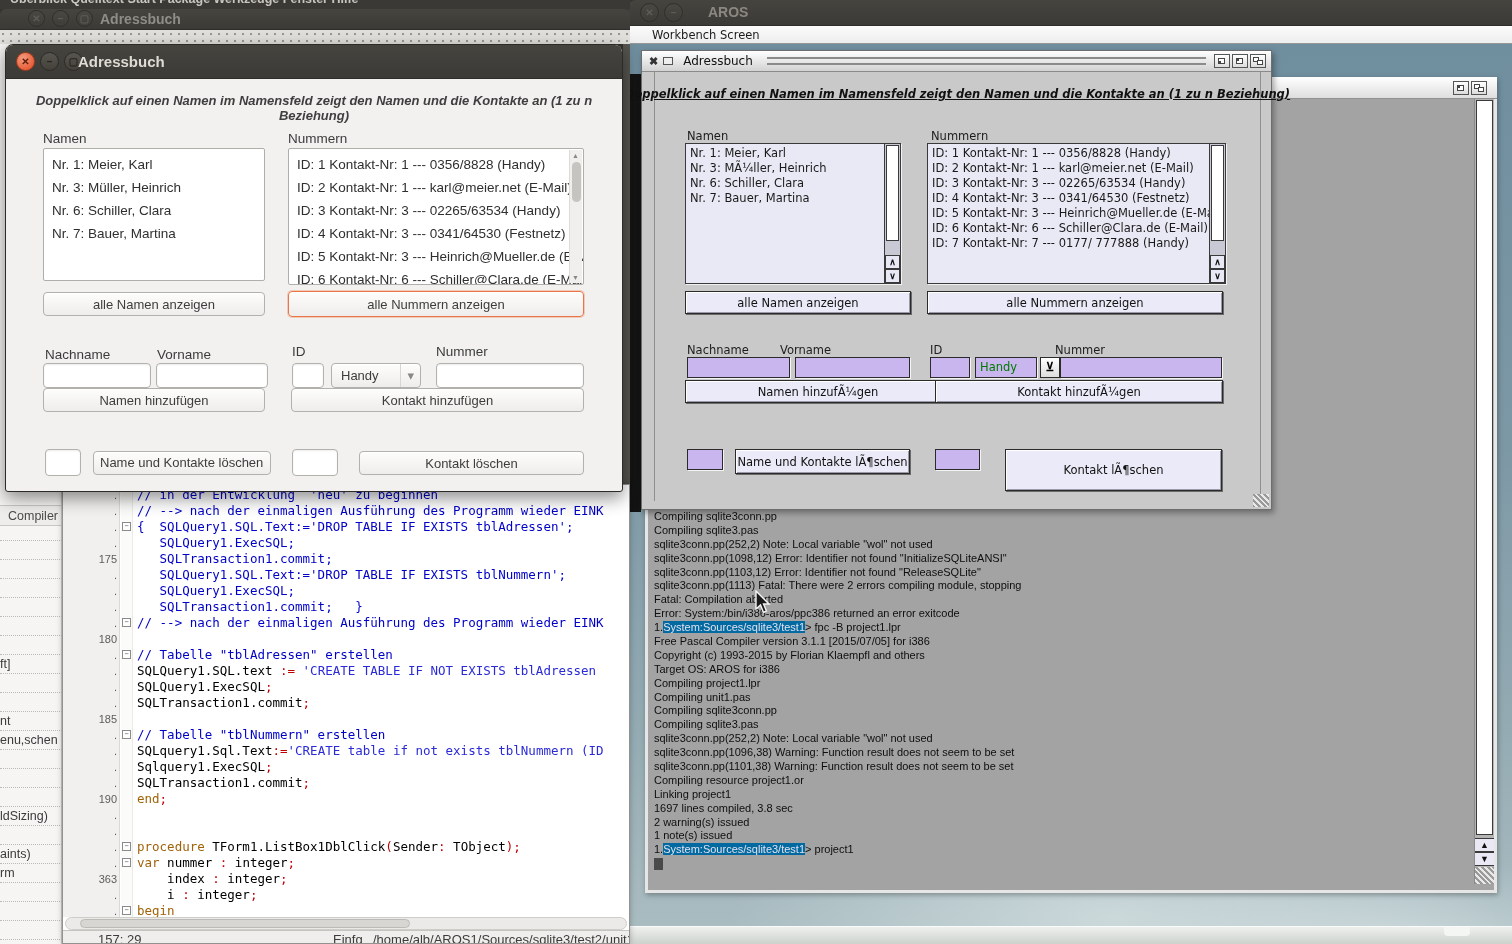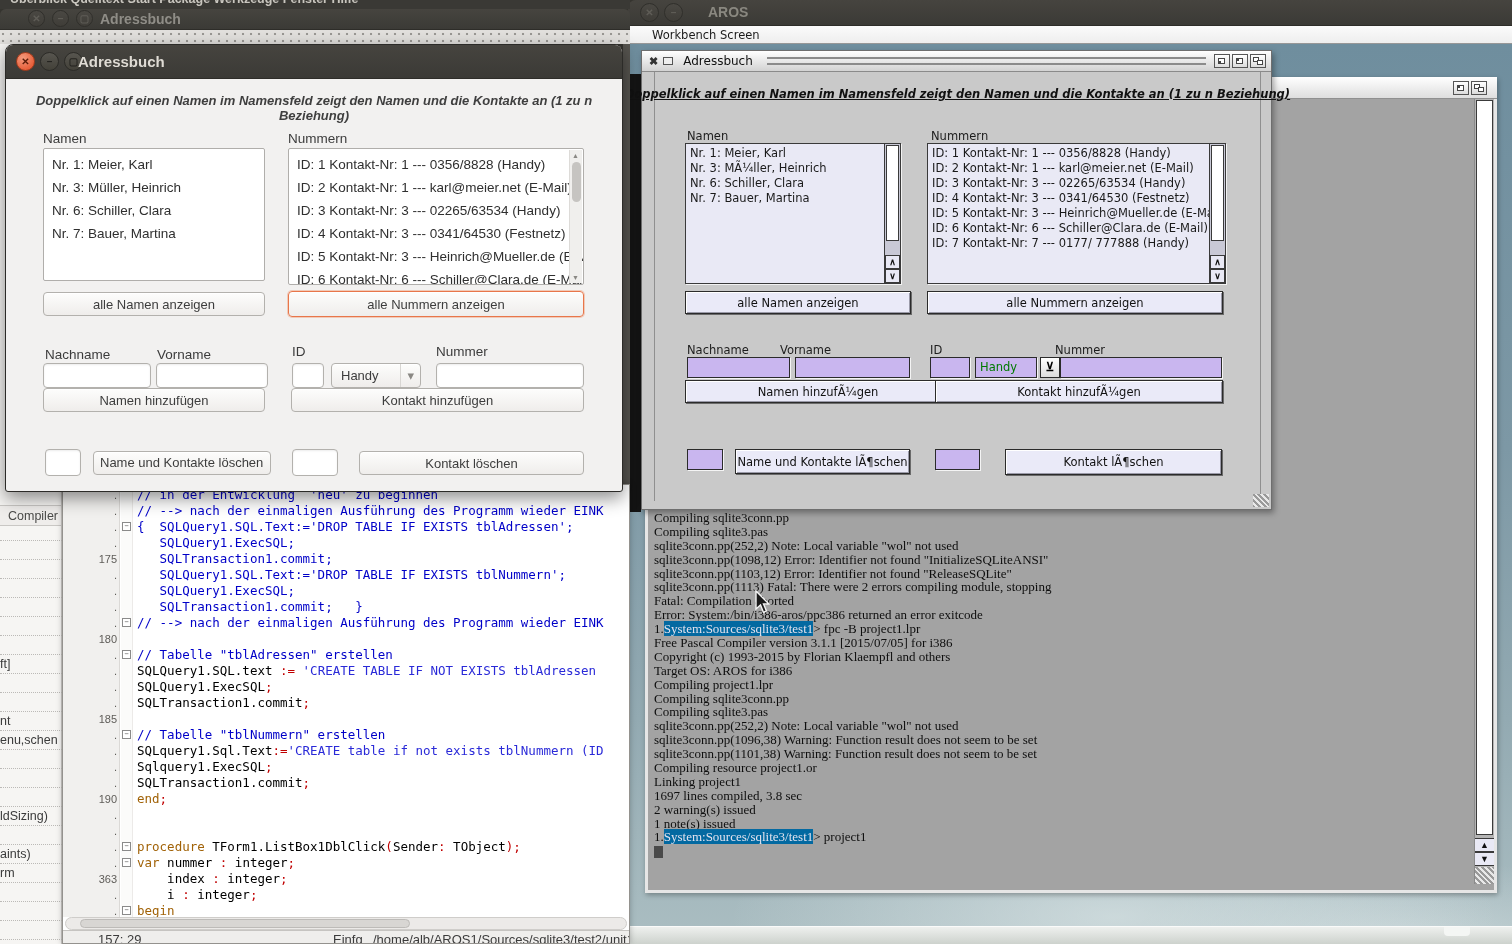--- a/index.html
+++ b/index.html
@@ -49,21 +49,21 @@
   .ar-item{height:15px;line-height:15px;padding-left:4px;font-size:11.5px;color:#1a1a1a;font-family:"DejaVu Sans",sans-serif;white-space:nowrap}
   .ar-scrollcol{width:16px;border-left:1px solid #3a3a3a;position:relative;background:#c9c9d6}
   .ar-thumb{position:absolute;left:1px;right:1px;top:1px;background:#fff;border:1px solid #3a3a3a}
   .ar-sq{position:absolute;left:0;right:0;height:14px;border:1px solid #3a3a3a;background:#e9e9f5;font-size:9px;line-height:12px;text-align:center;font-weight:bold;color:#111}
   .hatch{background:repeating-linear-gradient(45deg,#9a9a9a 0 2px,#e8e8e8 2px 4px)}
 
   
   #console-win{left:645px;top:77px;width:852px;height:816px;background:#a3a3a3;border:3px solid #e6e6e6;border-top:none;box-shadow:1px 2px 5px rgba(0,0,0,.3)}
   #con-title{position:absolute;left:-3px;top:0;width:852px;height:22px;background:linear-gradient(#ffffff,#dedede);border-bottom:1px solid #909090;display:flex;justify-content:flex-end;align-items:center;padding-right:8px}
   #con-body{position:absolute;left:3px;top:22px;right:20px;bottom:6px;overflow:hidden}
-  .con-line{height:13.9px;white-space:pre;font-family:Liberation Serif, serif;font-size:13px;color:#0e0e0e}
+  .con-line{height:13.9px;white-space:pre;font-family:Liberation Sans, sans-serif;font-size:11px;color:#0e0e0e}
   .con-line .sel{background:#0369a1;color:#e2e2ee}
   .con-cursor{display:inline-block;width:9px;height:12px;background:#4a4a4a;vertical-align:middle}
   #con-scroll{position:absolute;right:0;top:22px;bottom:6px;width:20px;border-left:1px solid #8a8a8a;background:#b5b5b5}
 
   
   #editor-win{left:62px;top:484px;width:568px;height:460px;background:#fff;border:1px solid #94928e;box-shadow:0 0 6px rgba(0,0,0,.25)}
   #gut-bg{position:absolute;left:0;top:0;bottom:26px;width:57px;background:#f1f0ee;border-right:1px solid #dbd9d6}
   #minigut{position:absolute;left:0;top:0;bottom:26px;width:21px;background:#edecea;border-right:1px solid #dedcd9}
   #fold-bg{position:absolute;left:58px;top:0;bottom:26px;width:12px;background:#fbfbfa;border-right:1px solid #eceae8}
   #code-lines{position:absolute;left:0;top:2px;right:0}
@@ -123,20 +123,21 @@
         <div class="con-line">sqlite3conn.pp(1098,12) Error: Identifier not found "InitializeSQLiteANSI"</div>
         <div class="con-line">sqlite3conn.pp(1103,12) Error: Identifier not found "ReleaseSQLite"</div>
         <div class="con-line">sqlite3conn.pp(1113) Fatal: There were 2 errors compiling module, stopping</div>
         <div class="con-line">Fatal: Compilation aborted</div>
         <div class="con-line">Error: System:/bin/i386-aros/ppc386 returned an error exitcode</div>
         <div class="con-line"><span>1.</span><span class="sel">System:Sources/sqlite3/test1</span><span>&gt; fpc -B project1.lpr</span></div>
         <div class="con-line">Free Pascal Compiler version 3.1.1 [2015/07/05] for i386</div>
         <div class="con-line">Copyright (c) 1993-2015 by Florian Klaempfl and others</div>
         <div class="con-line">Target OS: AROS for i386</div>
         <div class="con-line">Compiling project1.lpr</div>
+        <div class="con-line">Compiling unit1.pas</div>
         <div class="con-line">Compiling sqlite3conn.pp</div>
         <div class="con-line">Compiling sqlite3.pas</div>
         <div class="con-line">sqlite3conn.pp(252,2) Note: Local variable "wol" not used</div>
         <div class="con-line">sqlite3conn.pp(1096,38) Warning: Function result does not seem to be set</div>
         <div class="con-line">sqlite3conn.pp(1101,38) Warning: Function result does not seem to be set</div>
         <div class="con-line">Compiling resource project1.or</div>
         <div class="con-line">Linking project1</div>
         <div class="con-line">1697 lines compiled, 3.8 sec</div>
         <div class="con-line">2 warning(s) issued</div>
         <div class="con-line">1 note(s) issued</div>
@@ -226,21 +227,21 @@
     <div class="abs" style="left:385px;top:285px;width:20px;height:21px;border:1px solid #2b2b2b;background:linear-gradient(#fff,#ddd);
          text-align:center;line-height:19px;font-weight:bold;font-size:12px">⊻</div>
     <div class="ar-field" style="left:405px;top:285px;width:162px;height:21px"></div>
 
     <button class="ar-btn" style="left:30px;top:308px;width:266px;height:23px">Namen hinzufÃ¼gen</button>
     <button class="ar-btn" style="left:280px;top:308px;width:288px;height:23px">Kontakt hinzufÃ¼gen</button>
 
     <div class="ar-field" style="left:32px;top:377px;width:36px;height:21px"></div>
     <button class="ar-btn" style="left:80px;top:377px;width:175px;height:25px">Name und Kontakte lÃ¶schen</button>
     <div class="ar-field" style="left:280px;top:377px;width:45px;height:21px"></div>
-    <button class="ar-btn" style="left:350px;top:377px;width:217px;height:26px">Kontakt lÃ¶schen</button>
+    <button class="ar-btn" style="left:350px;top:377px;width:217px;height:42px">Kontakt lÃ¶schen</button>
   </div>
   <div class="abs hatch" style="right:2px;bottom:2px;width:16px;height:13px"></div>
 </div>
 
 <div class="abs" style="left:0;top:0;width:630px;height:9px;background:#3a3935;overflow:hidden">
   <span style="position:absolute;left:10px;top:-8px;font-size:12.5px;font-weight:bold;color:#c9c6bf;white-space:nowrap">Überblick    Quelltext    Start    Package    Werkzeuge    Fenster    Hilfe</span>
 </div>
 <div class="abs ub-titlebar" style="left:0;top:9px;width:630px;height:21px;border-radius:6px 6px 0 0">
   <span class="circ dim" style="left:28px;top:1px;width:17px;height:17px;line-height:16px">✕</span>
   <span class="circ dim" style="left:52px;top:1px;width:17px;height:17px;line-height:16px">–</span>

